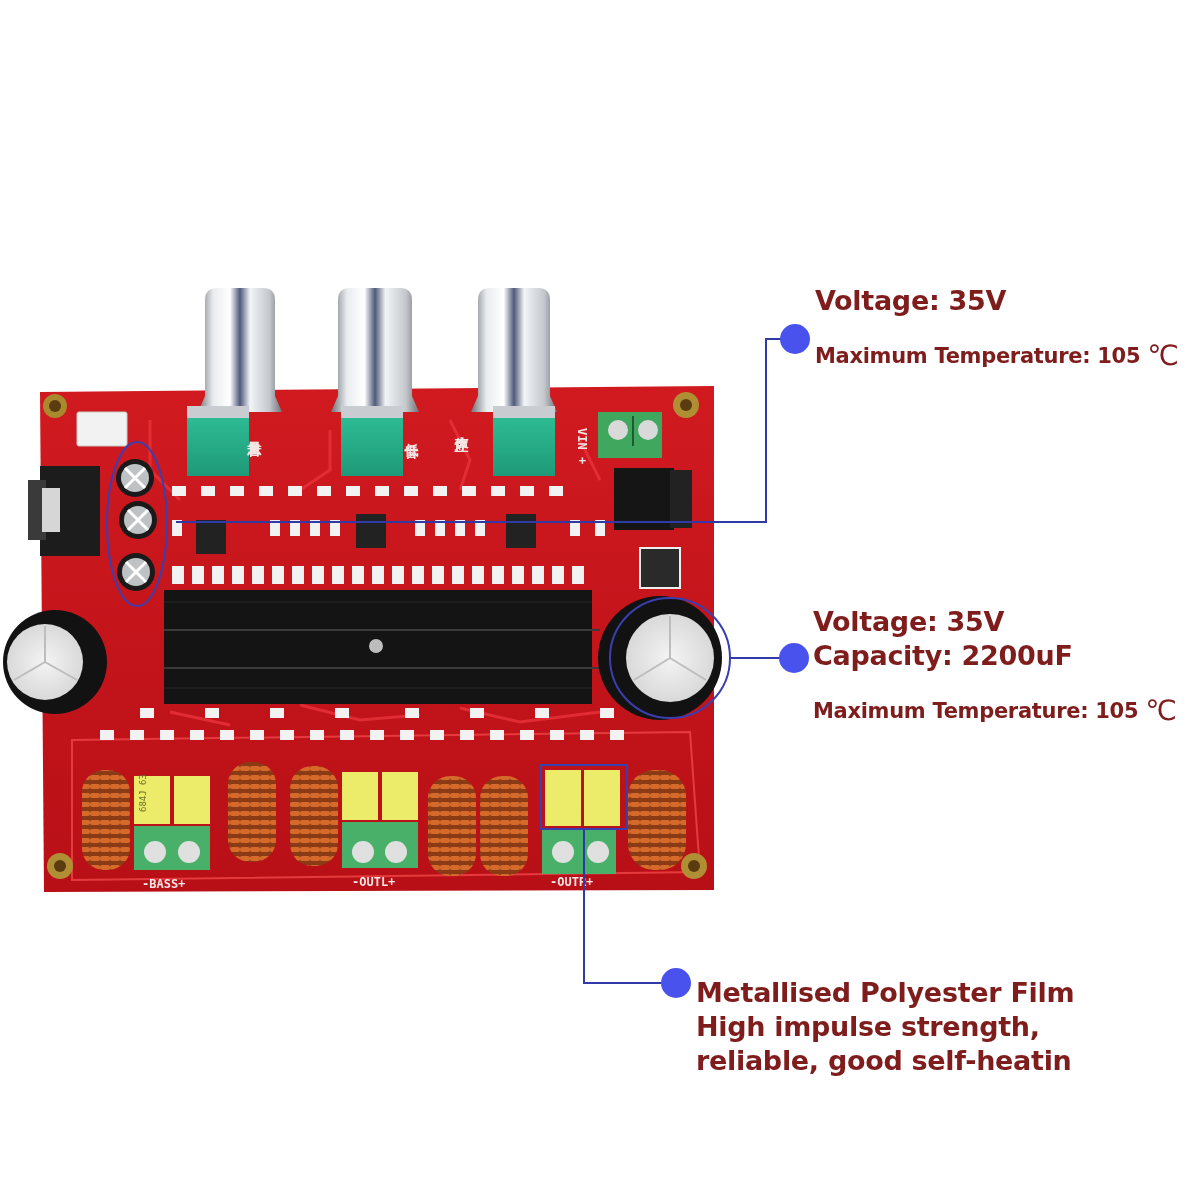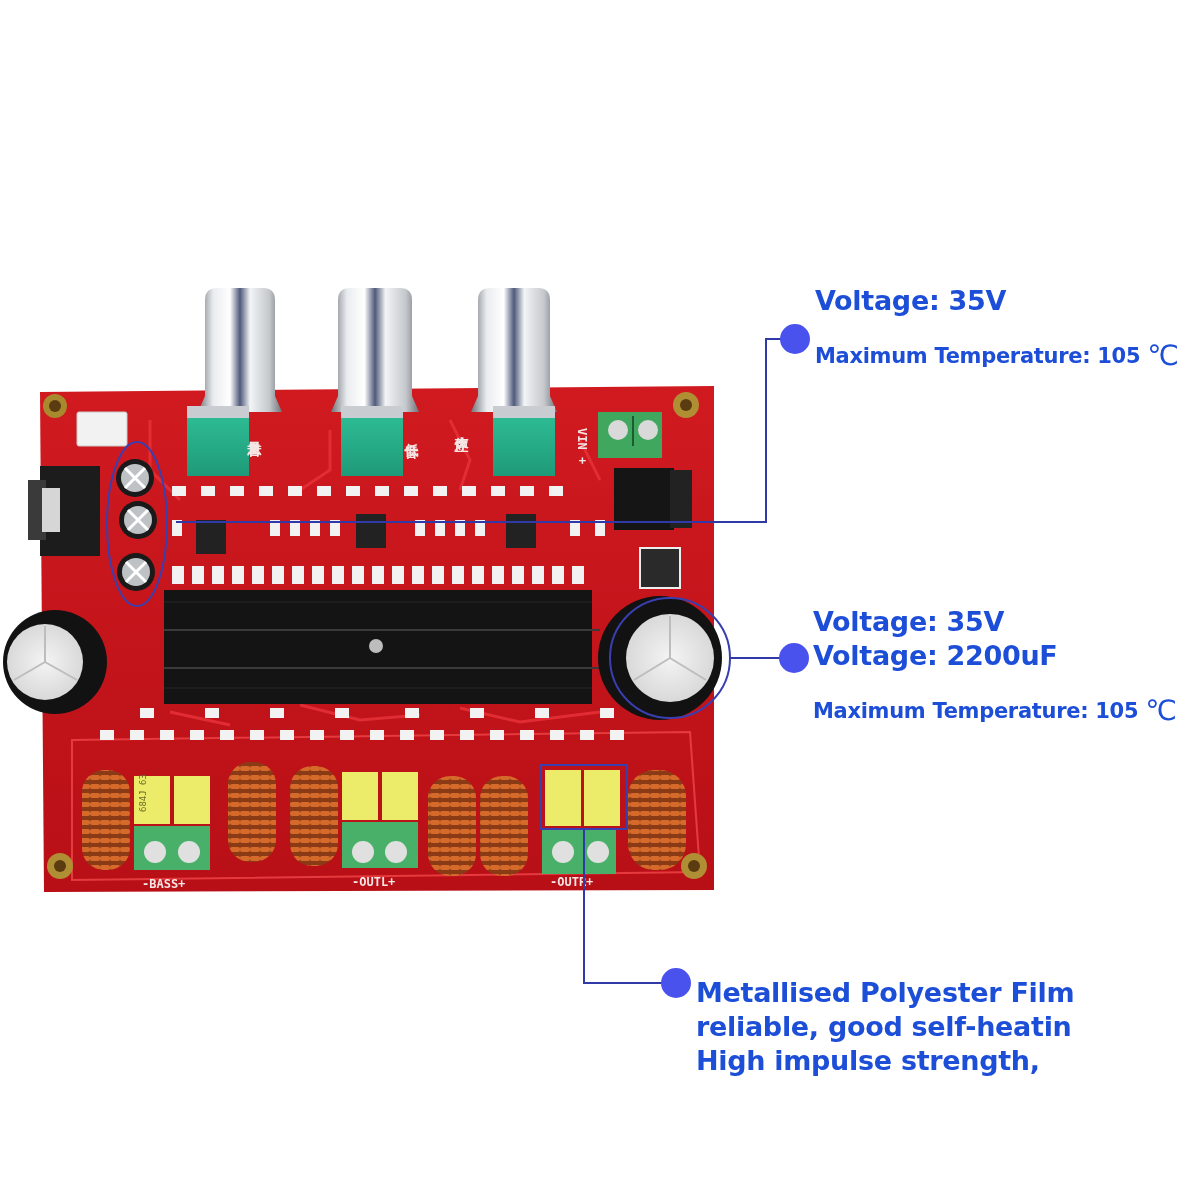--- a/index.html
+++ b/index.html
@@ -1,18 +1,18 @@
 <!DOCTYPE html>
 <html><head>
 <meta charset="utf-8">
 <style>
   html,body{margin:0;padding:0;background:#ffffff;}
   body{width:1200px;height:1200px;position:relative;overflow:hidden;font-family:"DejaVu Sans",sans-serif;}
   #board-svg{position:absolute;left:0;top:0;width:1200px;height:1200px;}
-  .callout{position:absolute;color:#1d4ed8;font-family:"DejaVu Sans",sans-serif;font-weight:bold;line-height:1.25;}
+  .callout{position:absolute;color:#7f1d1d;font-family:"DejaVu Sans",sans-serif;font-weight:bold;line-height:1.25;}
   .callout .l1,.callout .l2{font-size:27px;display:block;white-space:nowrap;letter-spacing:-0.3px;}
   .callout .l3{font-size:21px;display:block;white-space:nowrap;letter-spacing:-0.3px;margin-top:20px;}
   .callout .deg{font-weight:normal;font-size:28px;vertical-align:-2px;}
   .dot{position:absolute;width:30px;height:30px;border-radius:50%;background:#4a52ee;}
   .silk{font-family:"DejaVu Sans Mono",monospace;font-weight:bold;fill:#f5e6e6;}
 </style>
 </head>
 <body>
 
 <svg id="board-svg" viewBox="0 0 1200 1200" xmlns="http://www.w3.org/2000/svg">
@@ -301,22 +301,22 @@
 
 <div class="dot" style="left:780px;top:324px;"></div>
 <div class="callout" style="left:815px;top:284px;">
   <span class="l1">Voltage: 35V</span>
   <span class="l3"><span>Maximum Temperature: 105</span> <span class="deg">℃</span></span>
 </div>
 
 <div class="dot" style="left:779px;top:643px;"></div>
 <div class="callout" style="left:813px;top:605px;">
   <span class="l1">Voltage: 35V</span>
-  <span class="l2">Voltage: 2200uF</span>
+  <span class="l2">Capacity: 2200uF</span>
   <span class="l3"><span>Maximum Temperature: 105</span> <span class="deg">℃</span></span>
 </div>
 
 <div class="dot" style="left:661px;top:968px;"></div>
 <div class="callout" style="left:696px;top:976px;">
   <span class="l1">Metallised Polyester Film</span>
+  <span class="l2">High impulse strength,</span>
   <span class="l2">reliable, good self-heatin</span>
-  <span class="l2">High impulse strength,</span>
 </div>
 
 </body></html>

